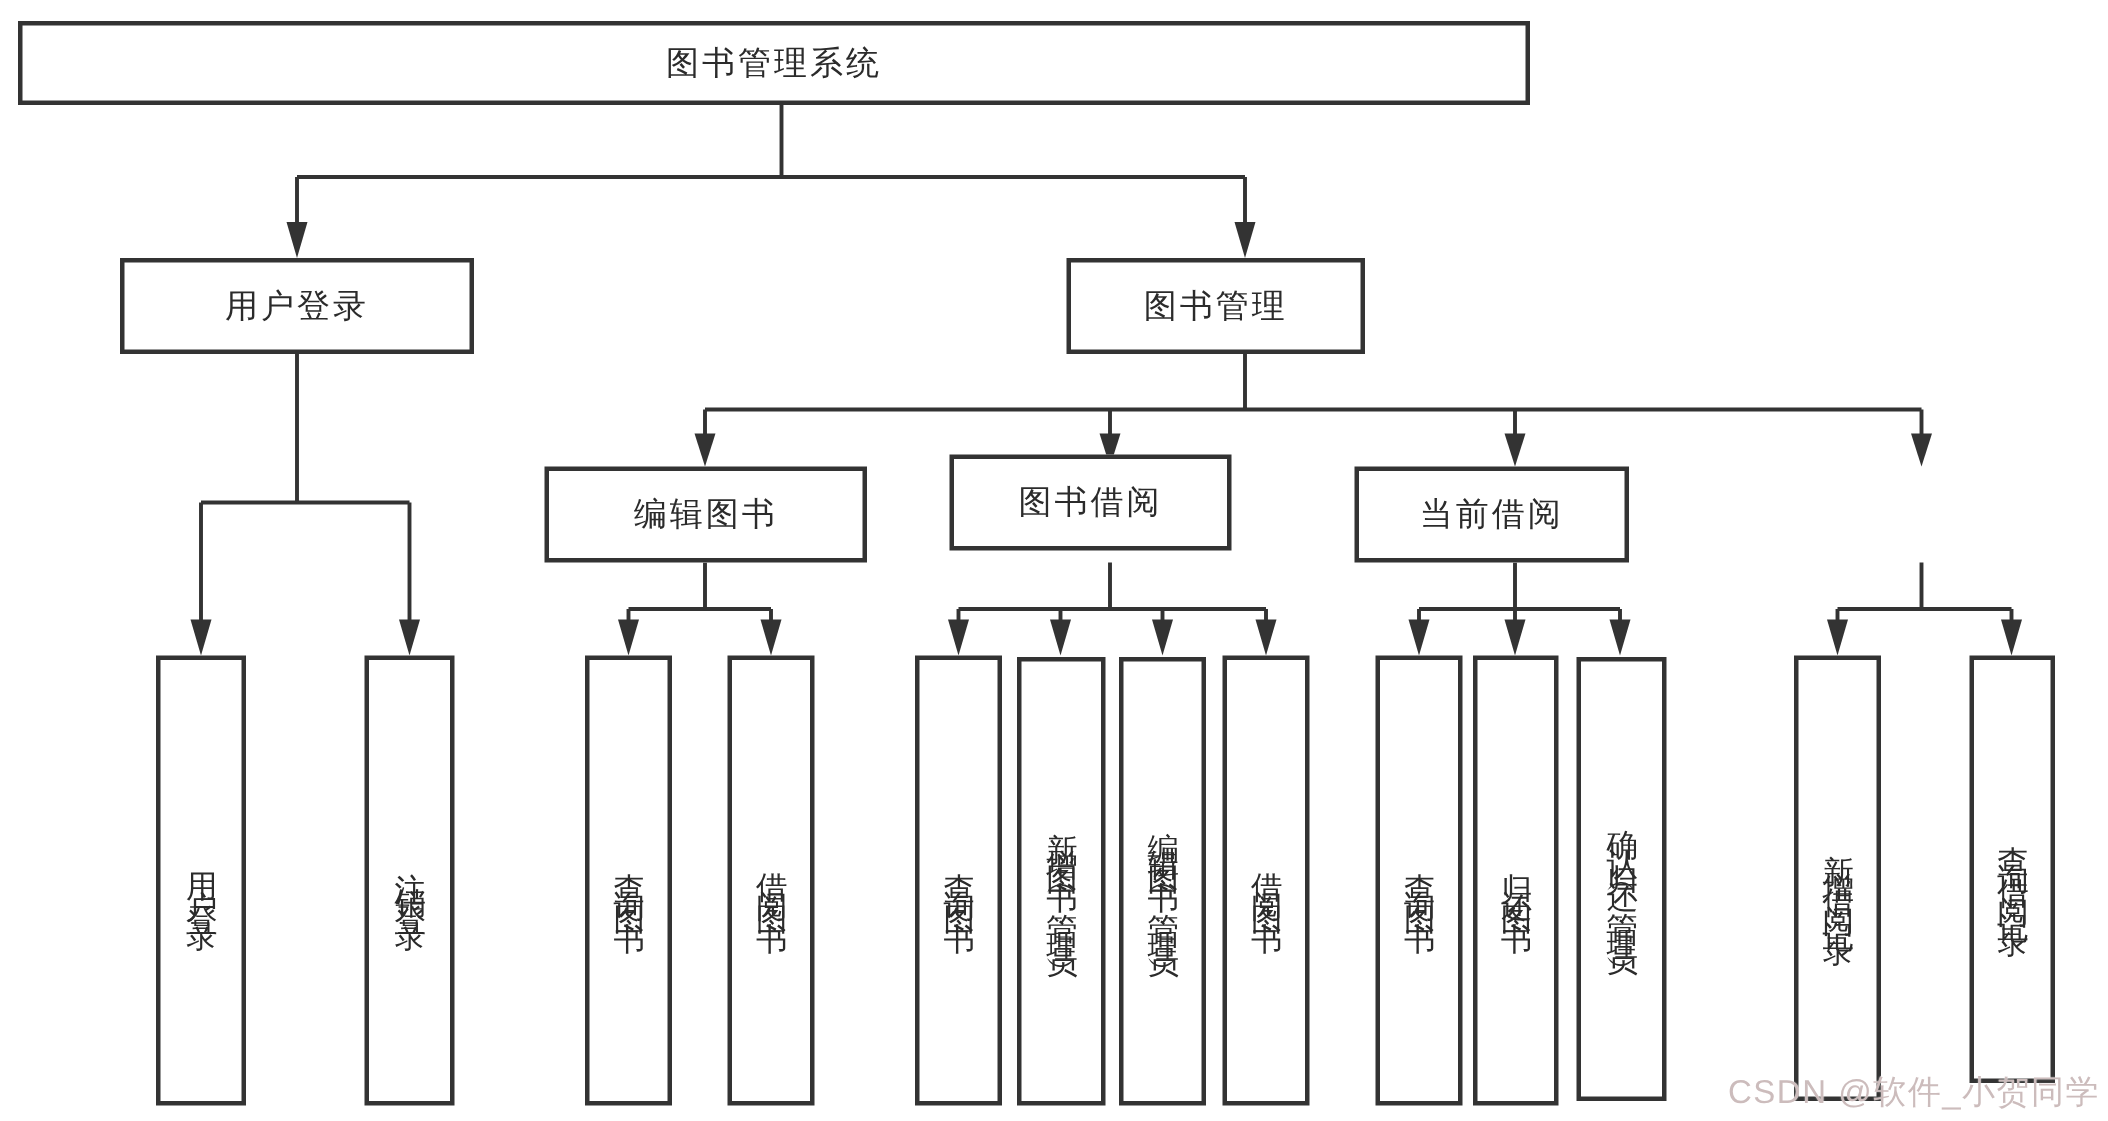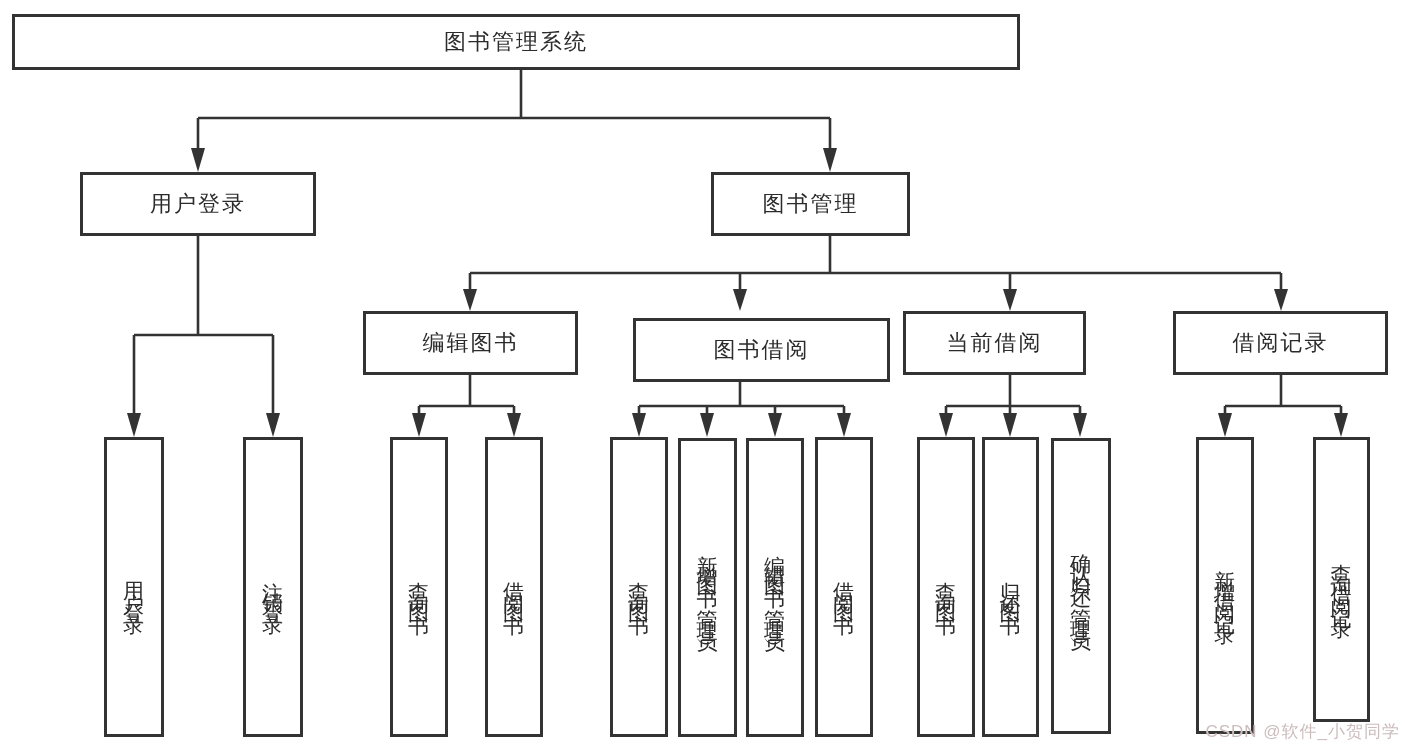--- a/index.html
+++ b/index.html
@@ -31,21 +31,21 @@
   .vnode > span{
     writing-mode:vertical-rl;
     text-orientation:mixed;
     font-size:21px;color:#2b2b2b;
     letter-spacing:11px;
     line-height:1;
   }
   .watermark{
     position:absolute;
     right:5px;bottom:4px;
-    font-size:17px;
+    font-size:22px;
     color:#ccbcbc;
     letter-spacing:1px;
     white-space:nowrap;
     text-shadow:0 0 1px rgba(255,255,255,0.85);
   }
 </style>
 </head>
 <body>
 
 <div class="canvas">
@@ -89,23 +89,22 @@
       <path d="M1341 437 L1334 413 L1348 413 Z"></path>
     </g>
   </svg>
 
   <div class="hnode" style="left:12px;top:14px;width:1008px;height:56px">图书管理系统</div>
 
   <div class="hnode" style="left:80px;top:172px;width:236px;height:64px">用户登录</div>
   <div class="hnode" style="left:711px;top:172px;width:199px;height:64px">图书管理</div>
 
   <div class="hnode" style="left:363px;top:311px;width:215px;height:64px">编辑图书</div>
-  <div class="hnode" style="left:633px;top:318px;width:257px;height:64px">图书借阅</div>
+  <div class="hnode" style="left:633px;top:303px;width:188px;height:64px">图书借阅</div>
   <div class="hnode" style="left:903px;top:311px;width:183px;height:64px">当前借阅</div>
-  <div class="hnode" style="left:1173px;top:311px;width:215px;height:64px">借阅记录</div>
 
   <div class="vnode" style="left:104px;top:437px;width:60px;height:300px">
     <span>用户登录</span>
   </div>
   <div class="vnode" style="left:243px;top:437px;width:60px;height:300px">
     <span>注销登录</span>
   </div>
 
   <div class="vnode" style="left:390px;top:437px;width:58px;height:300px">
     <span>查询图书</span>

